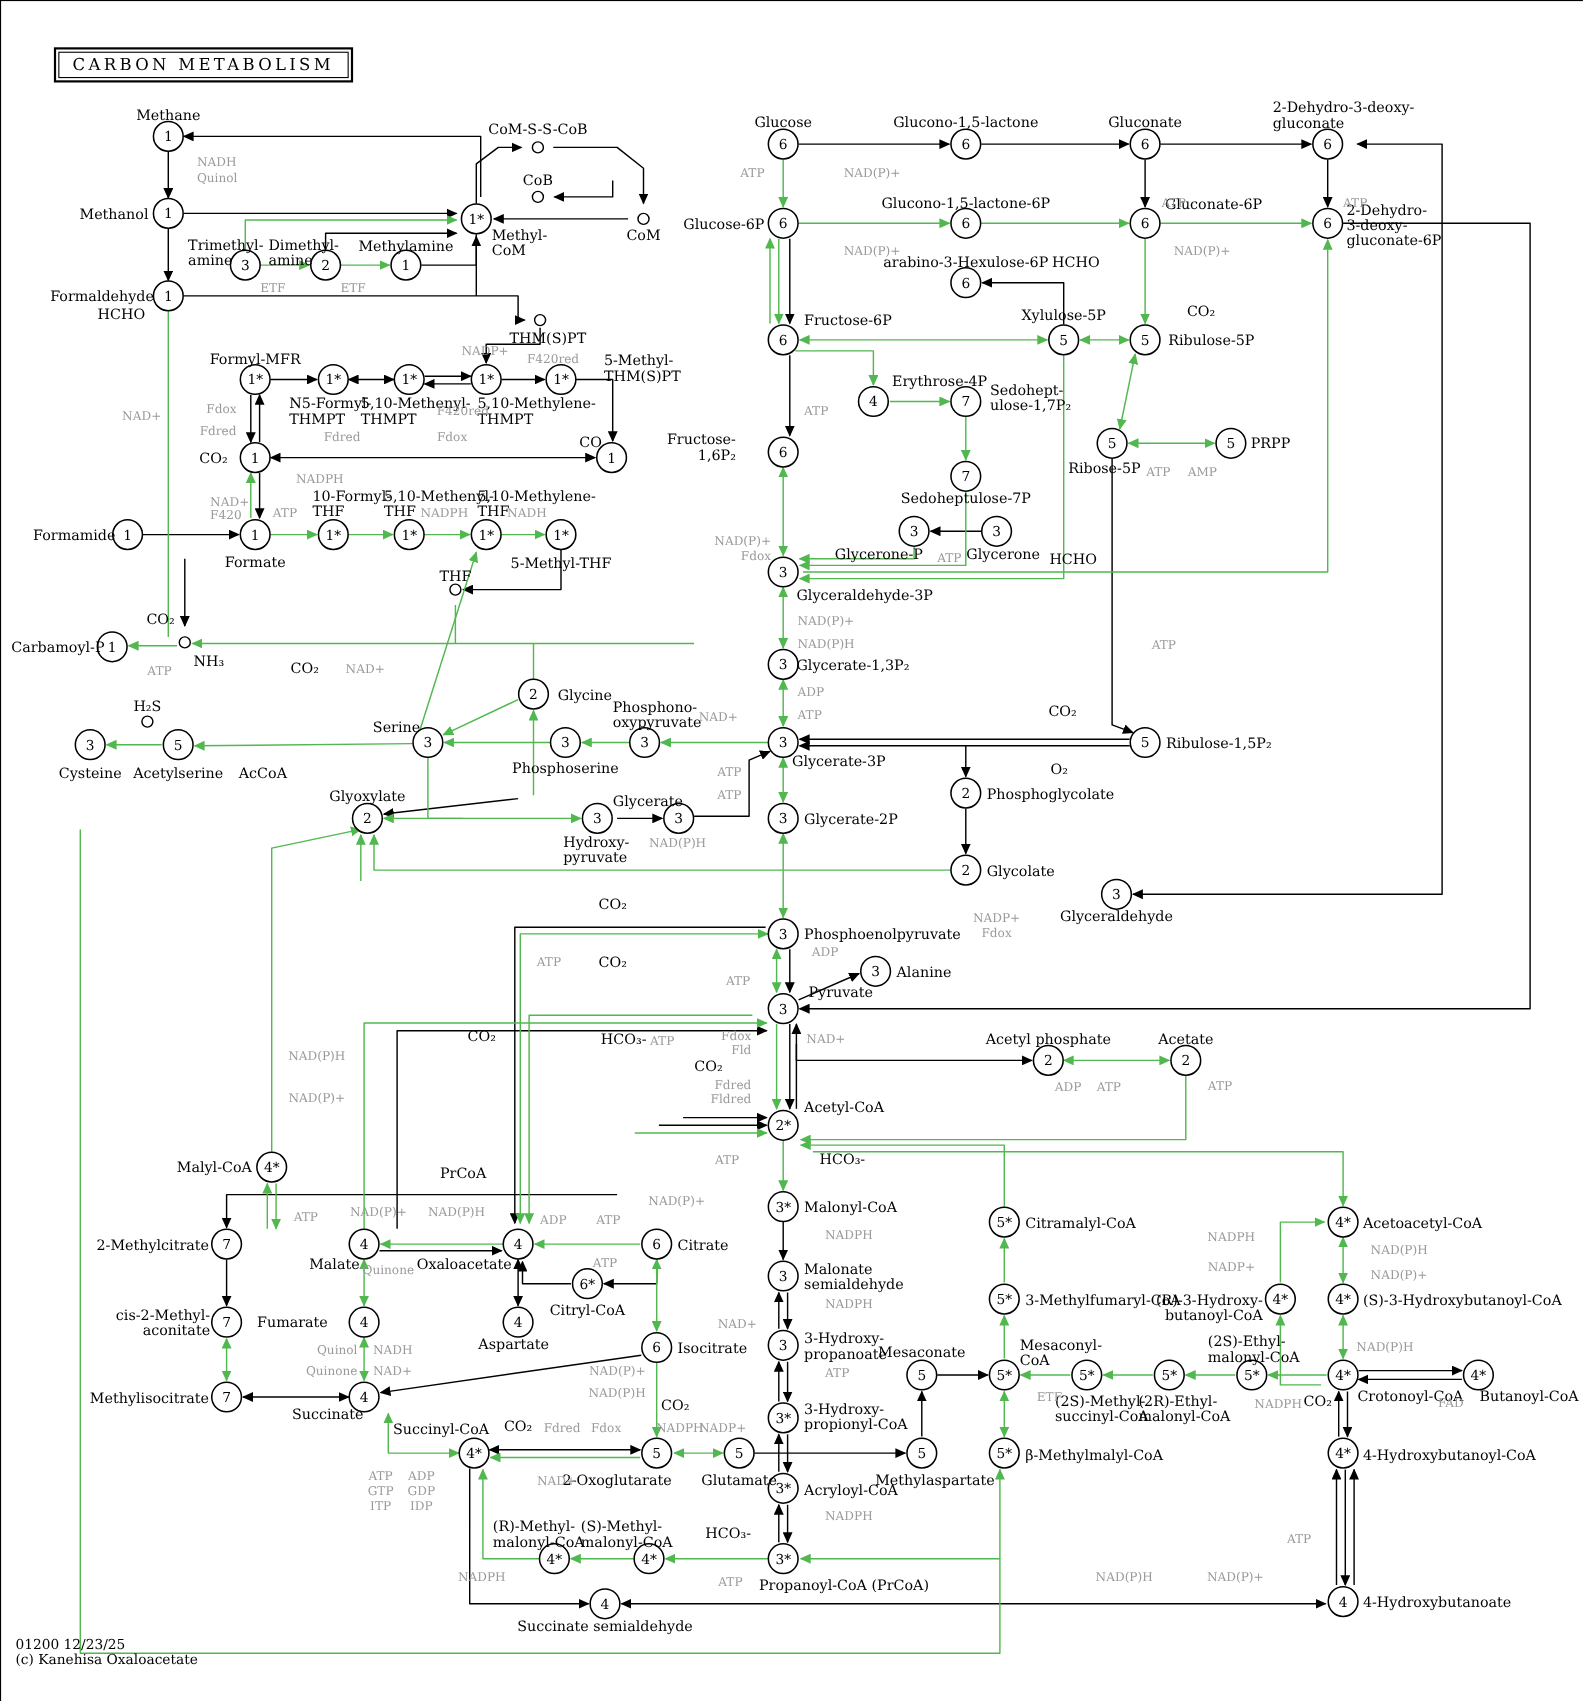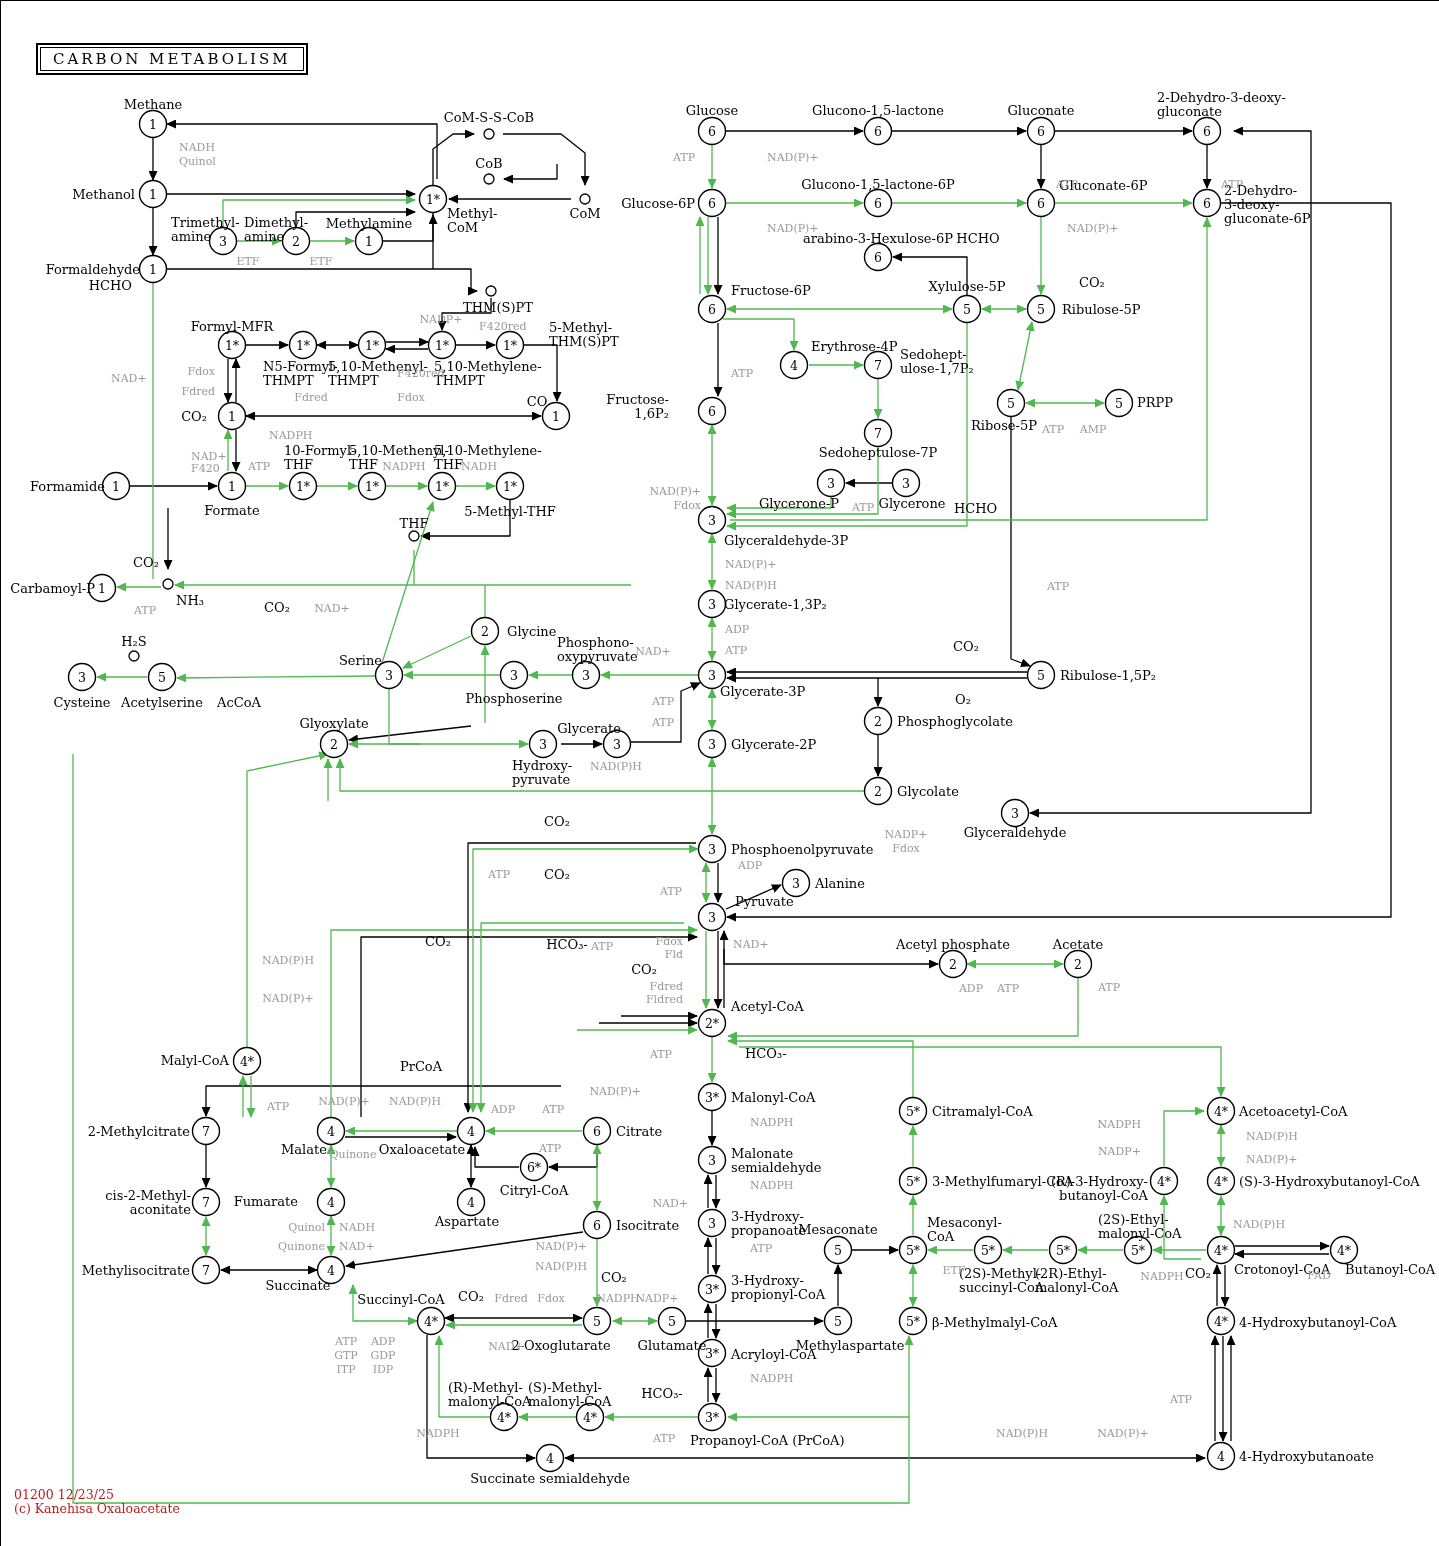--- a/index.html
+++ b/index.html
@@ -1,21 +1,21 @@
 <!DOCTYPE html>
 <html><head>
 <meta charset="utf-8">
 <style>
   html,body{margin:0;padding:0;background:#fff;}
   .page{position:relative;width:1439px;height:1546px;background:#fff;border:1px solid #000;
         font-family:"DejaVu Serif","Liberation Serif",serif;overflow:hidden;}
-  .titlebox{position:absolute;left:35px;top:42px;border:2px solid #000;padding:2px;background:#fff;z-index:5;}
+  .titlebox{position:absolute;left:48px;top:42px;border:2px solid #000;padding:2px;background:#fff;z-index:5;}
   .titlebox-inner{border:1px solid #000;padding:2px 12px;font-size:15px;letter-spacing:3px;white-space:nowrap;}
   svg.diagram{position:absolute;left:0;top:0;}
-  .footer{position:absolute;left:13px;top:1487px;font-size:12.5px;line-height:14px;color:#b91c1c;z-index:5;}
+  .footer{position:absolute;left:13px;top:1487px;font-size:12.5px;line-height:14px;color:#000000;z-index:5;}
 </style>
 </head>
 <body>
 
 <div class="page">
   <div class="titlebox">
     <div class="titlebox-inner">CARBON METABOLISM</div>
   </div>
   <svg class="diagram" id="diagram" width="1439" height="1546" viewBox="0 0 1439 1546">
       <defs>

